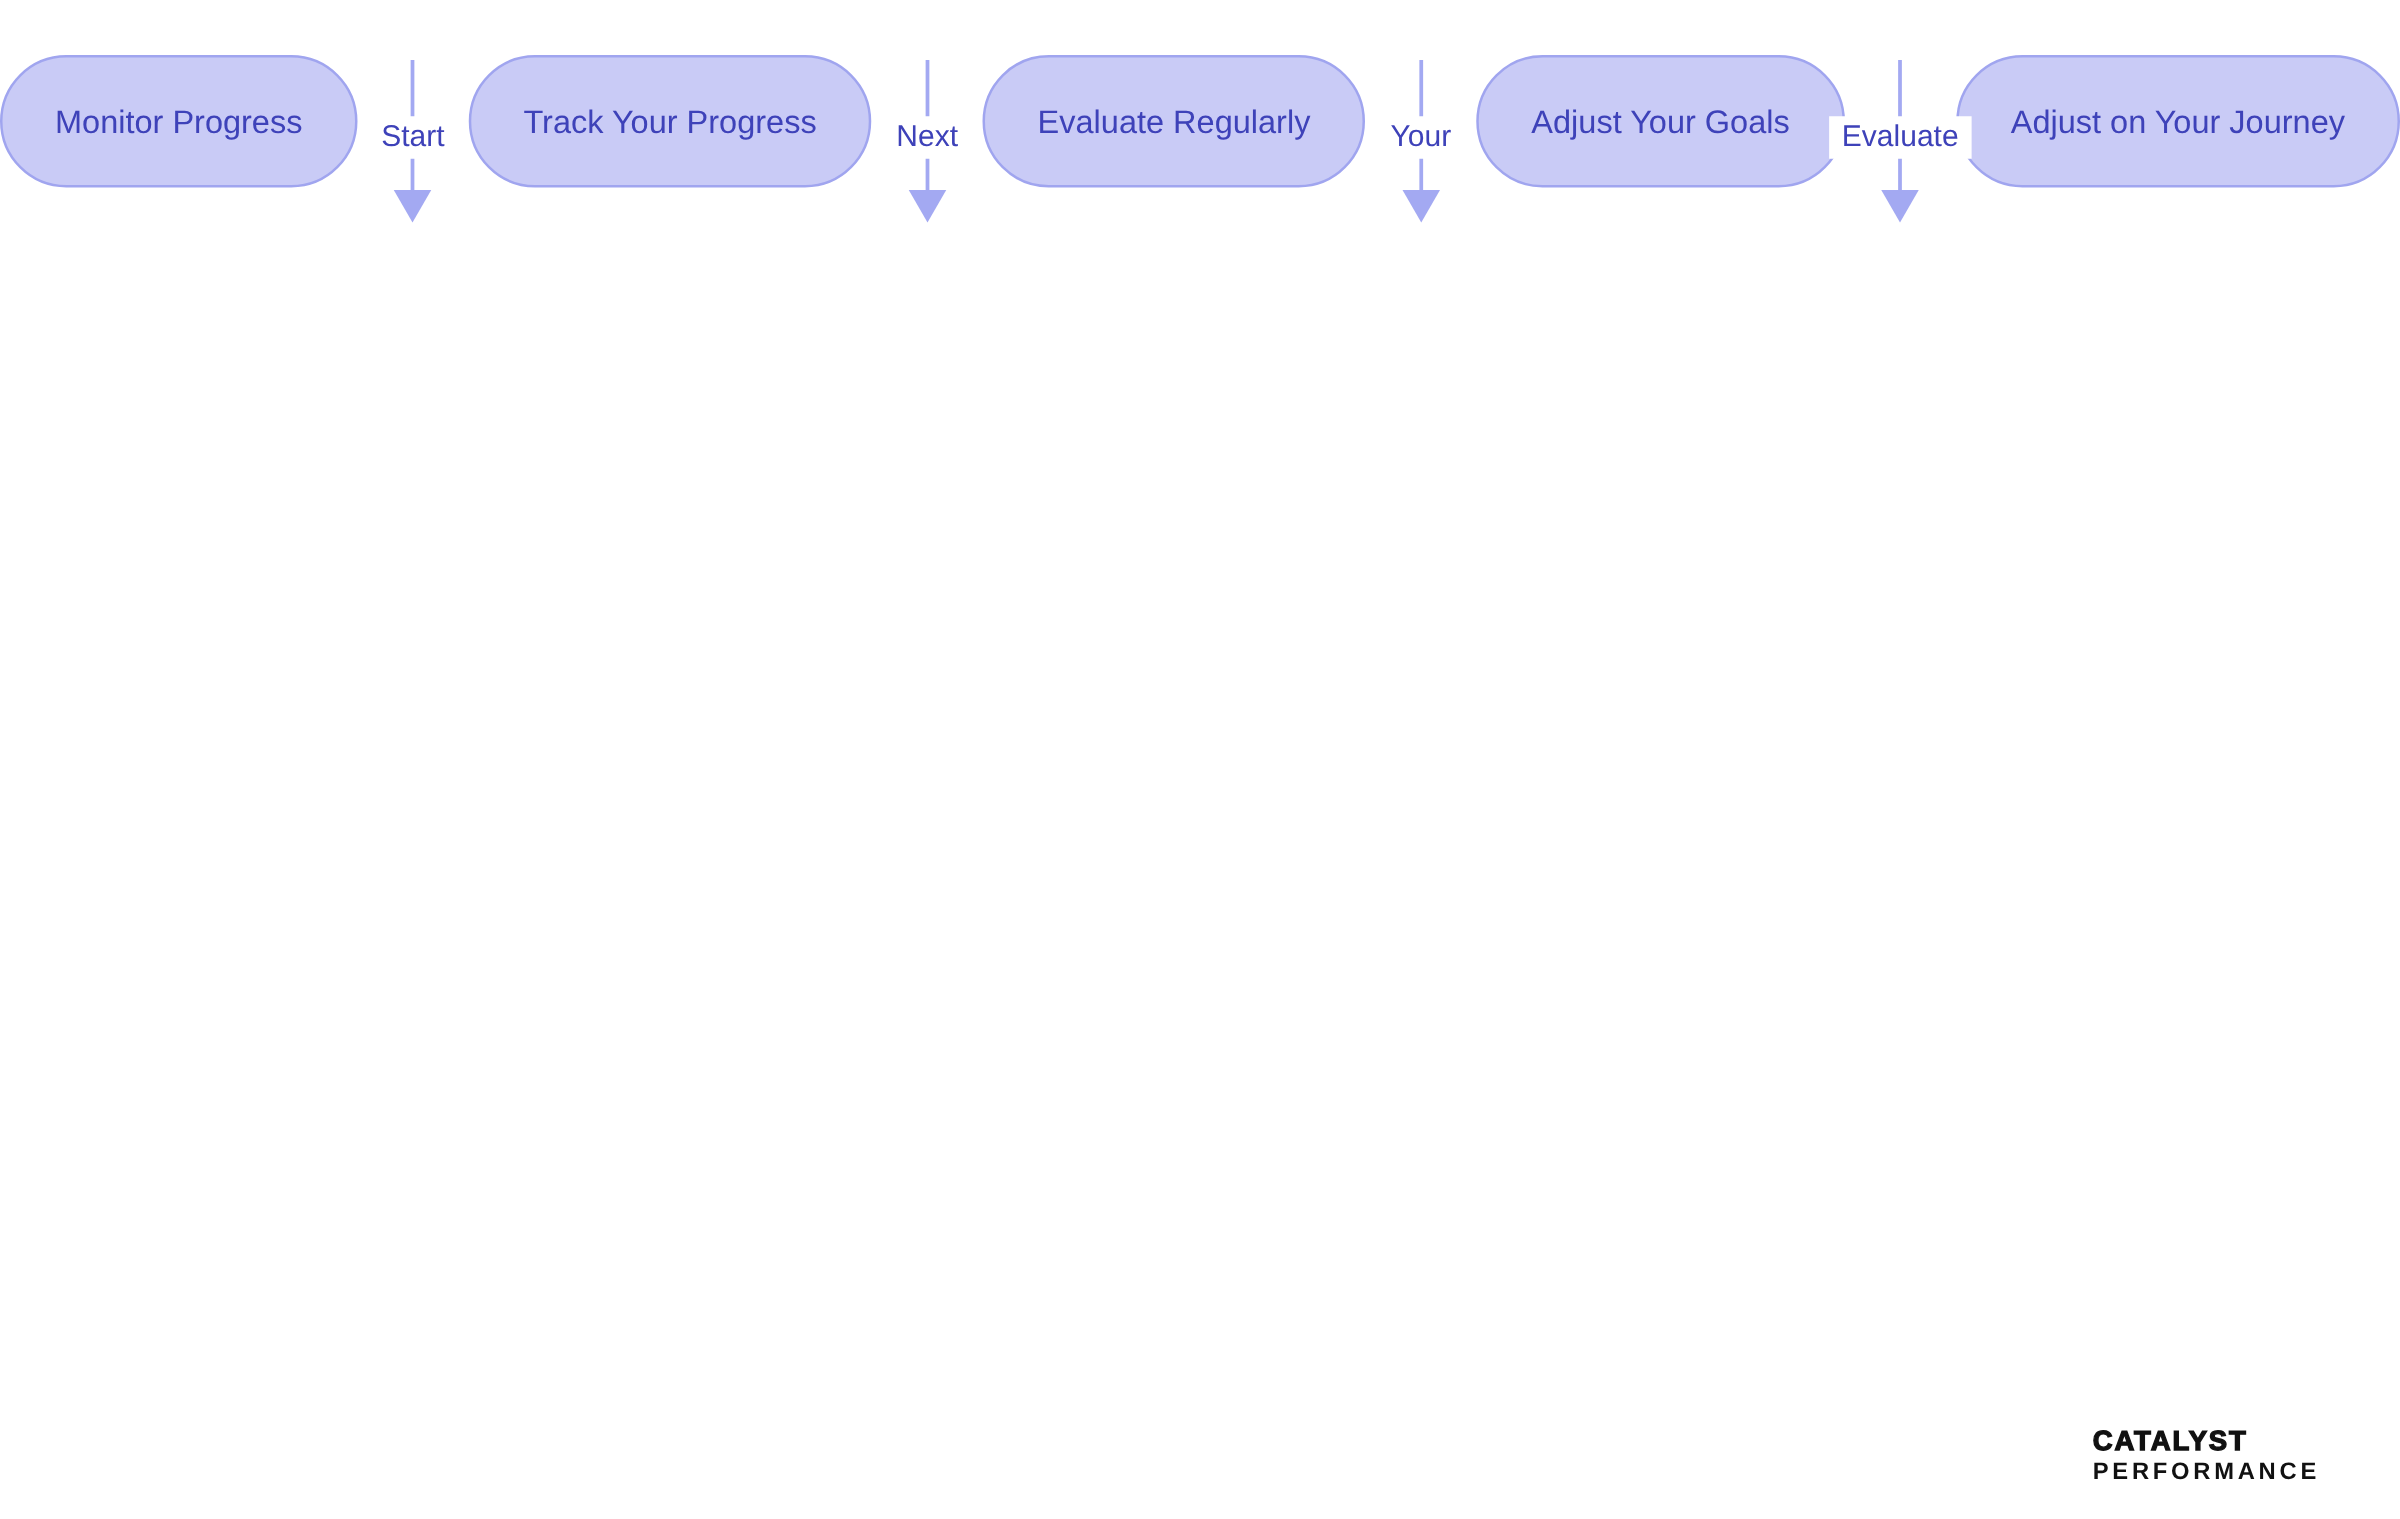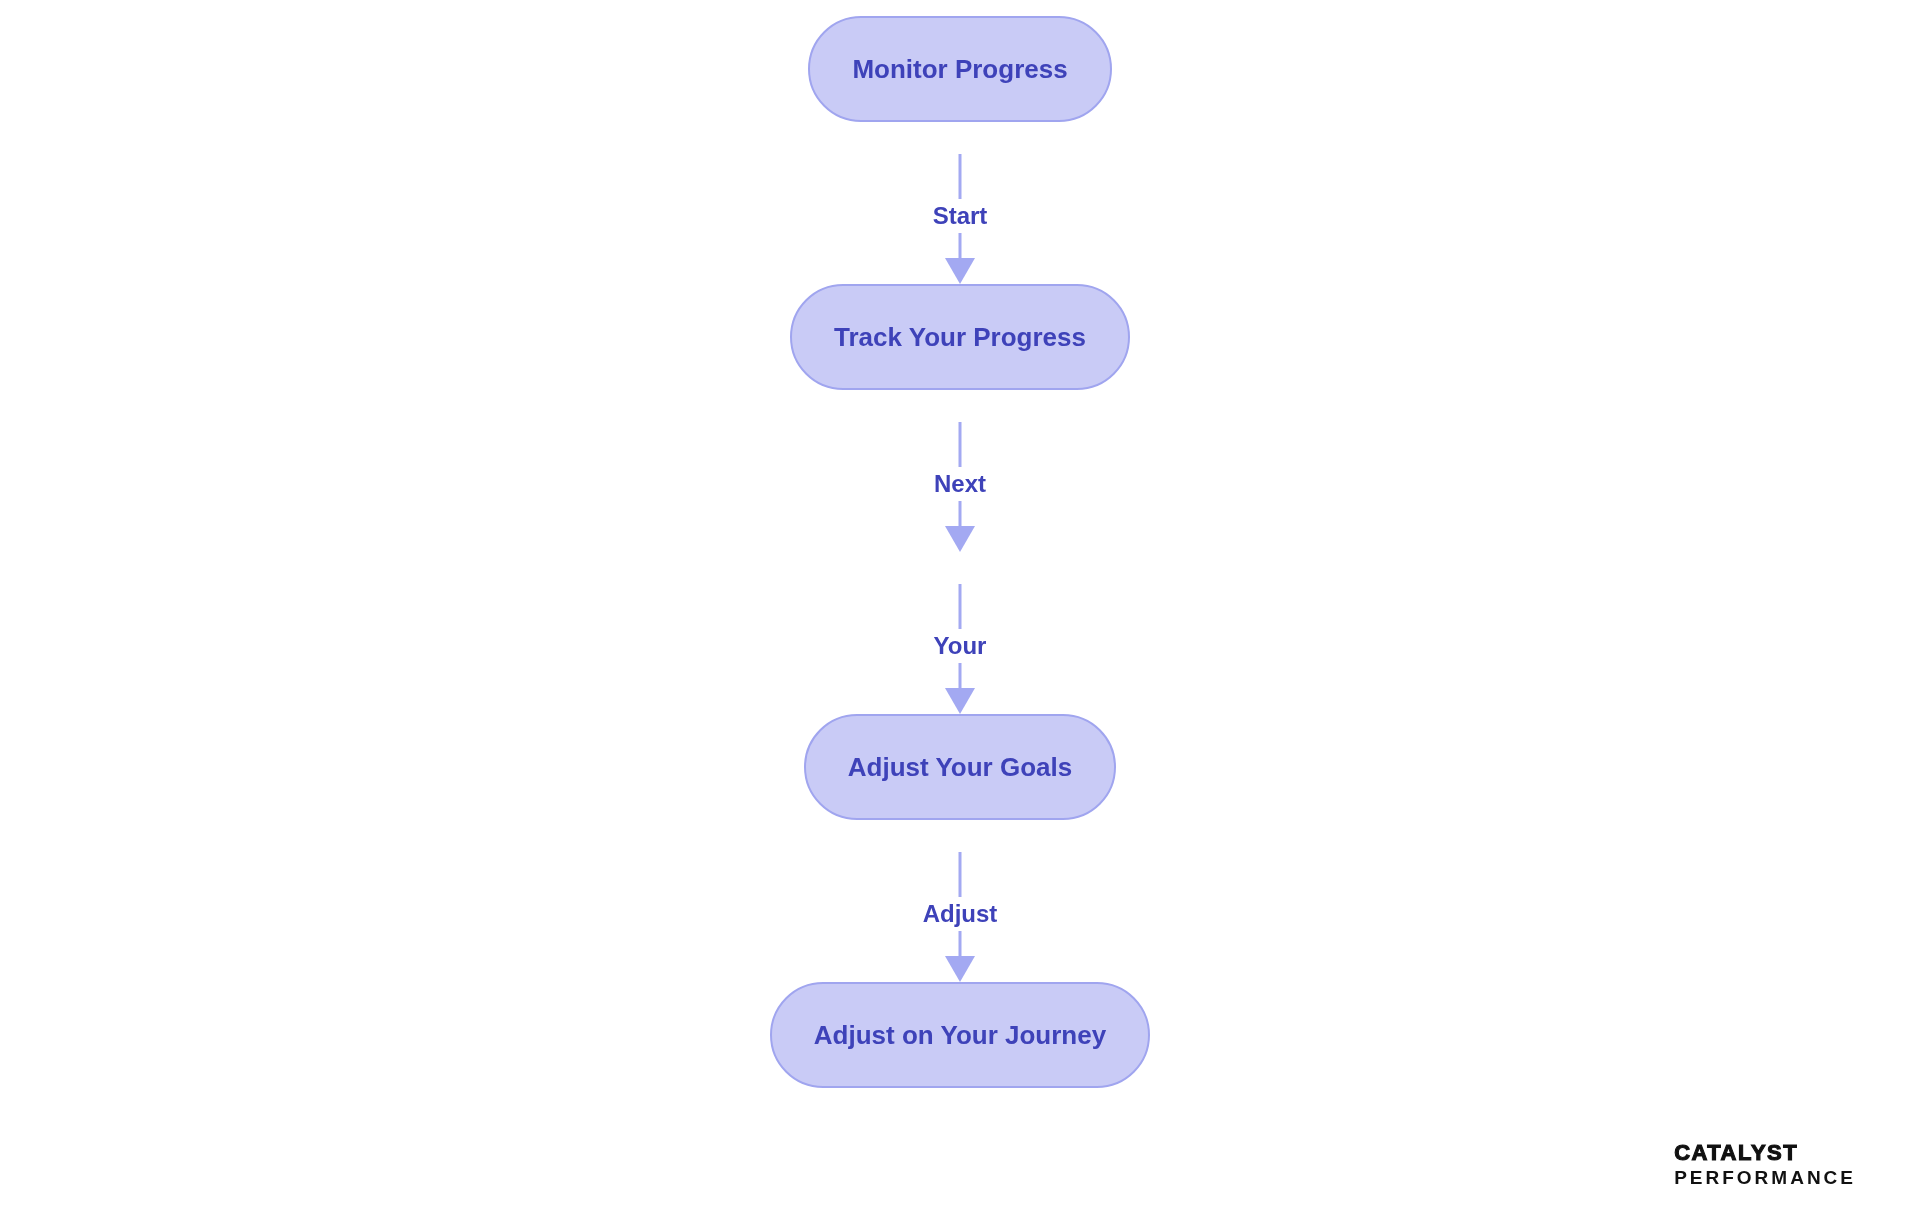--- a/index.html
+++ b/index.html
@@ -19,23 +19,22 @@
     font-family: "Liberation Sans", sans-serif;
     position: relative;
     overflow: hidden;
   }
   .flow {
     position: absolute;
     left: 0;
     top: 16px;
     width: 1920px;
     display: flex;
-    flex-direction: column;
+    flex-direction: row;
     align-items: center;
-    font-weight: bold;
   }
   .node {
     height: 106px;
     border-radius: 53px;
     background: var(--node-fill);
     border: 2px solid var(--node-border);
     display: flex;
     align-items: center;
     justify-content: center;
     padding: 0 42px;
@@ -121,35 +120,38 @@
   <div class="node">
     <span>Track Your Progress</span>
   </div>
 
   <div class="connector">
     <div class="line"></div>
     <div class="arrow-head"></div>
     <div class="edge-label">Next</div>
   </div>
 
+  <div class="node">
+    <span>Evaluate Regularly</span>
+  </div>
 
   <div class="connector">
     <div class="line"></div>
     <div class="arrow-head"></div>
     <div class="edge-label">Your</div>
   </div>
 
   <div class="node">
     <span>Adjust Your Goals</span>
   </div>
 
   <div class="connector">
     <div class="line"></div>
     <div class="arrow-head"></div>
-    <div class="edge-label">Adjust</div>
+    <div class="edge-label">Evaluate</div>
   </div>
 
   <div class="node">
     <span>Adjust on Your Journey</span>
   </div>
 
 </div>
 
 <div class="logo">
   <div class="logo-name">CATALYST</div>

